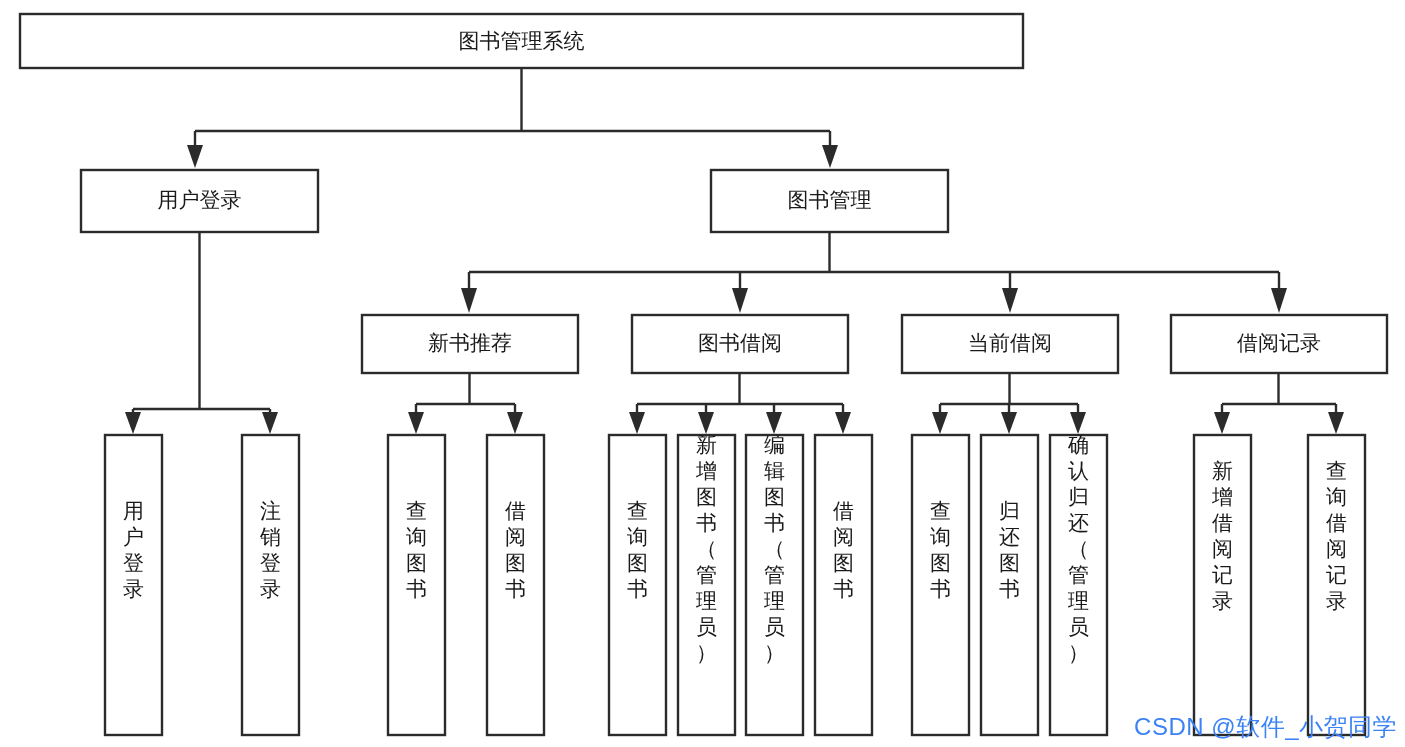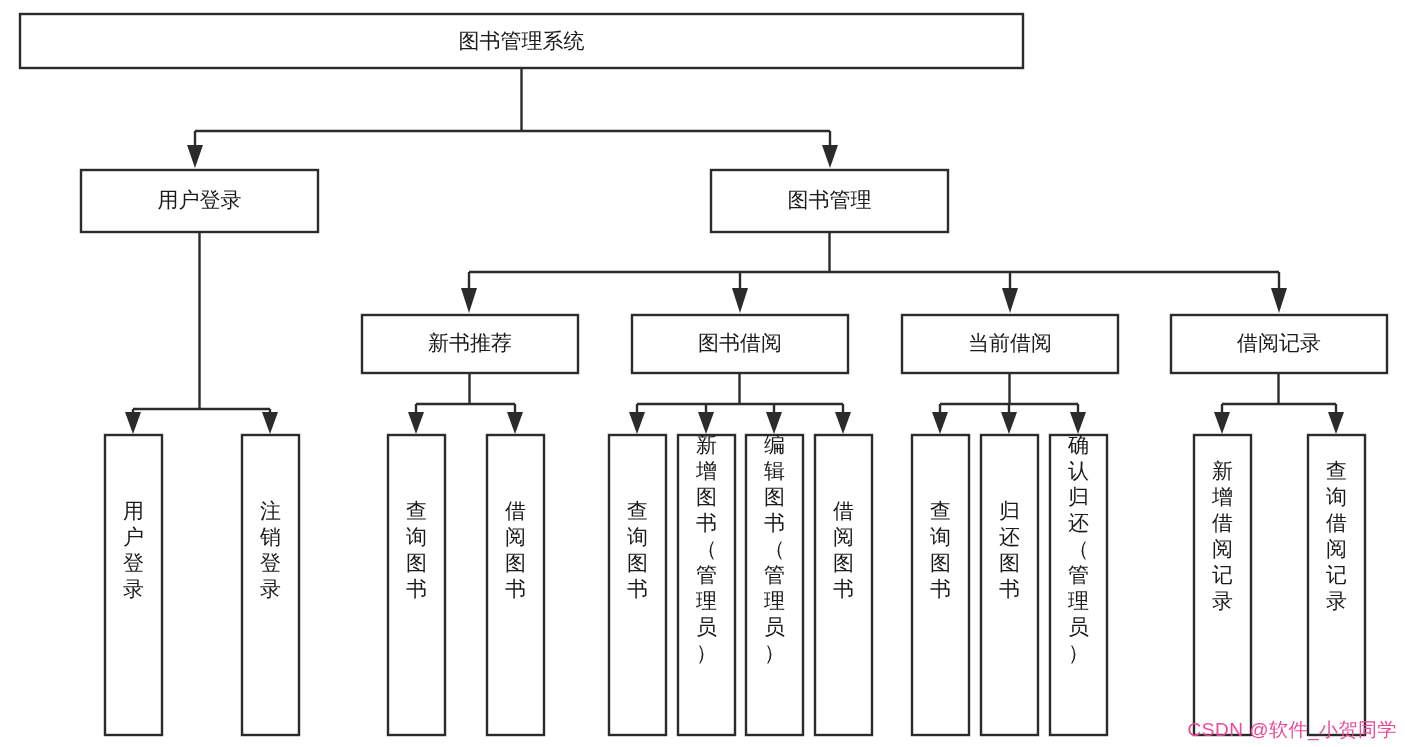--- a/index.html
+++ b/index.html
@@ -51,22 +51,22 @@
     font-family: "Liberation Sans", "DejaVu Sans", sans-serif;
     font-size: 21px;
     fill: #1a1a1a;
     text-anchor: middle;
   }
   .watermark {
     position: absolute;
     right: 8px;
     bottom: 4px;
     font-family: "Liberation Sans", "DejaVu Sans", sans-serif;
-    font-size: 19px;
-    color: #ec4899;
+    font-size: 24px;
+    color: #3b82f6;
     white-space: nowrap;
     letter-spacing: 0.5px;
     pointer-events: none;
   }
 </style>
 </head>
 <body>
 
 <div id="diagram-root">
 

